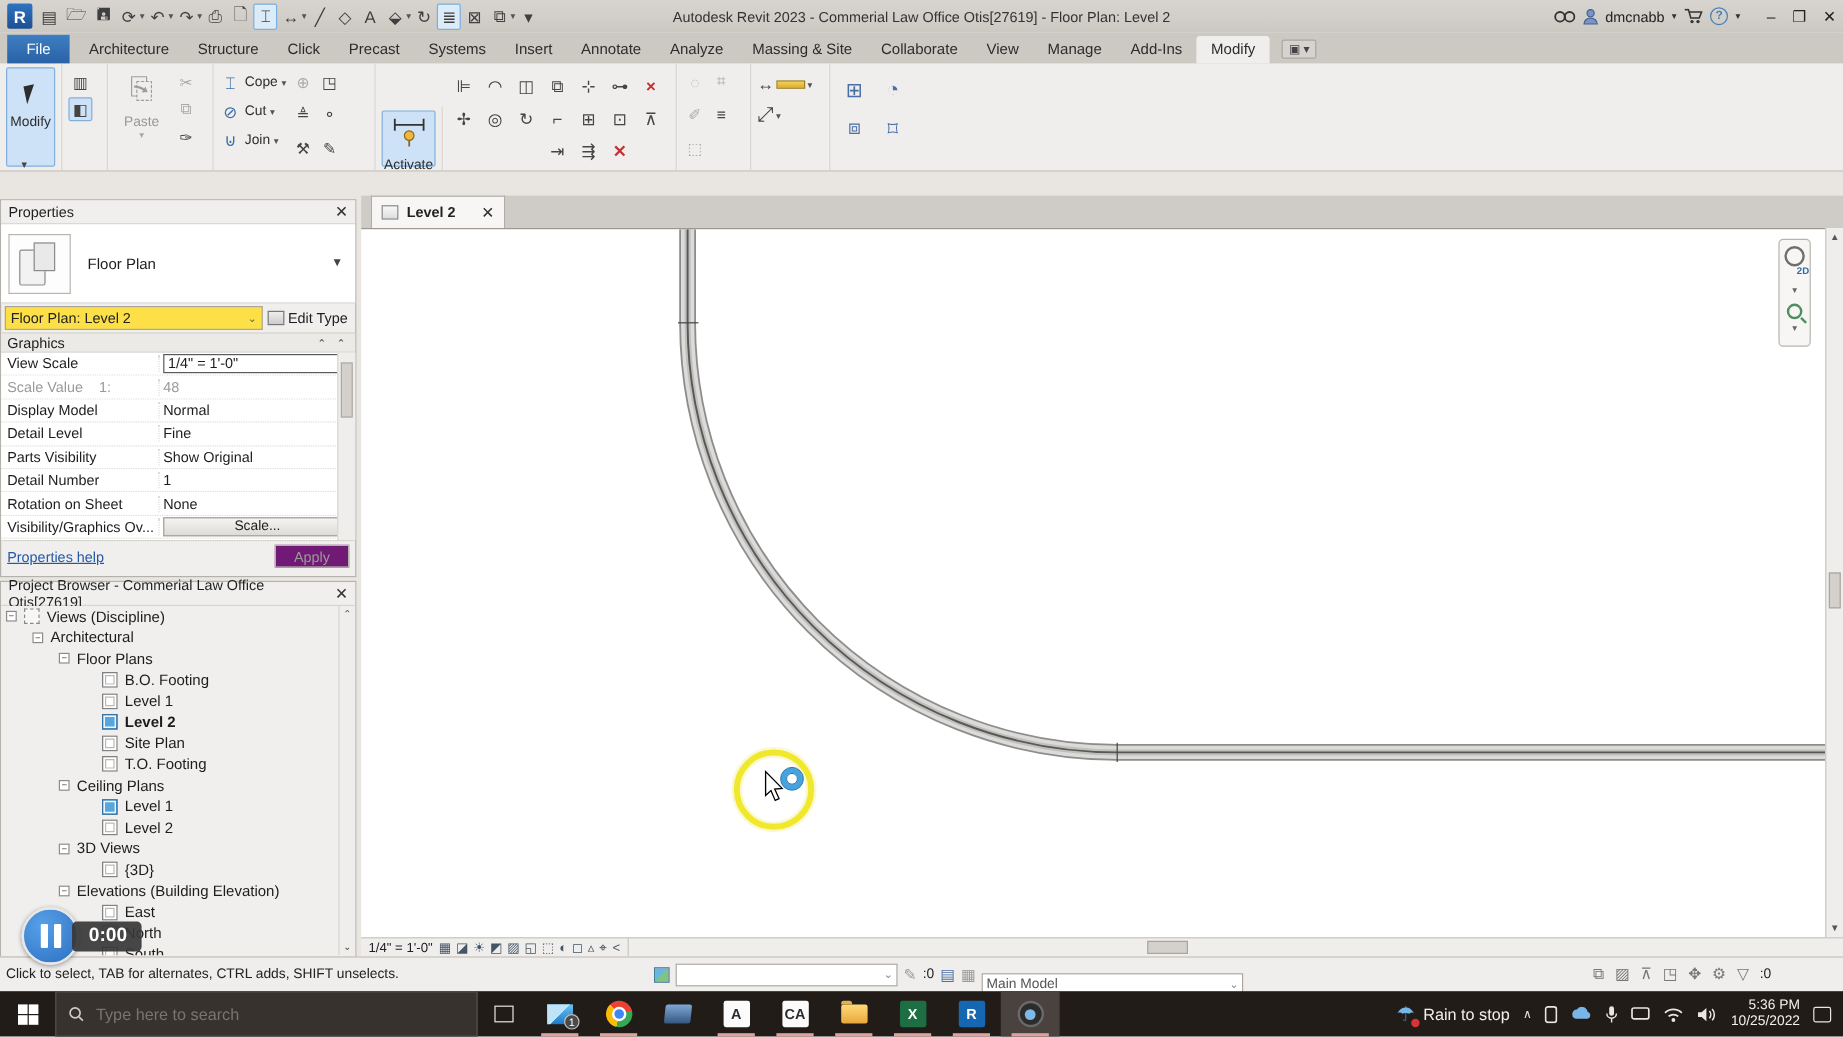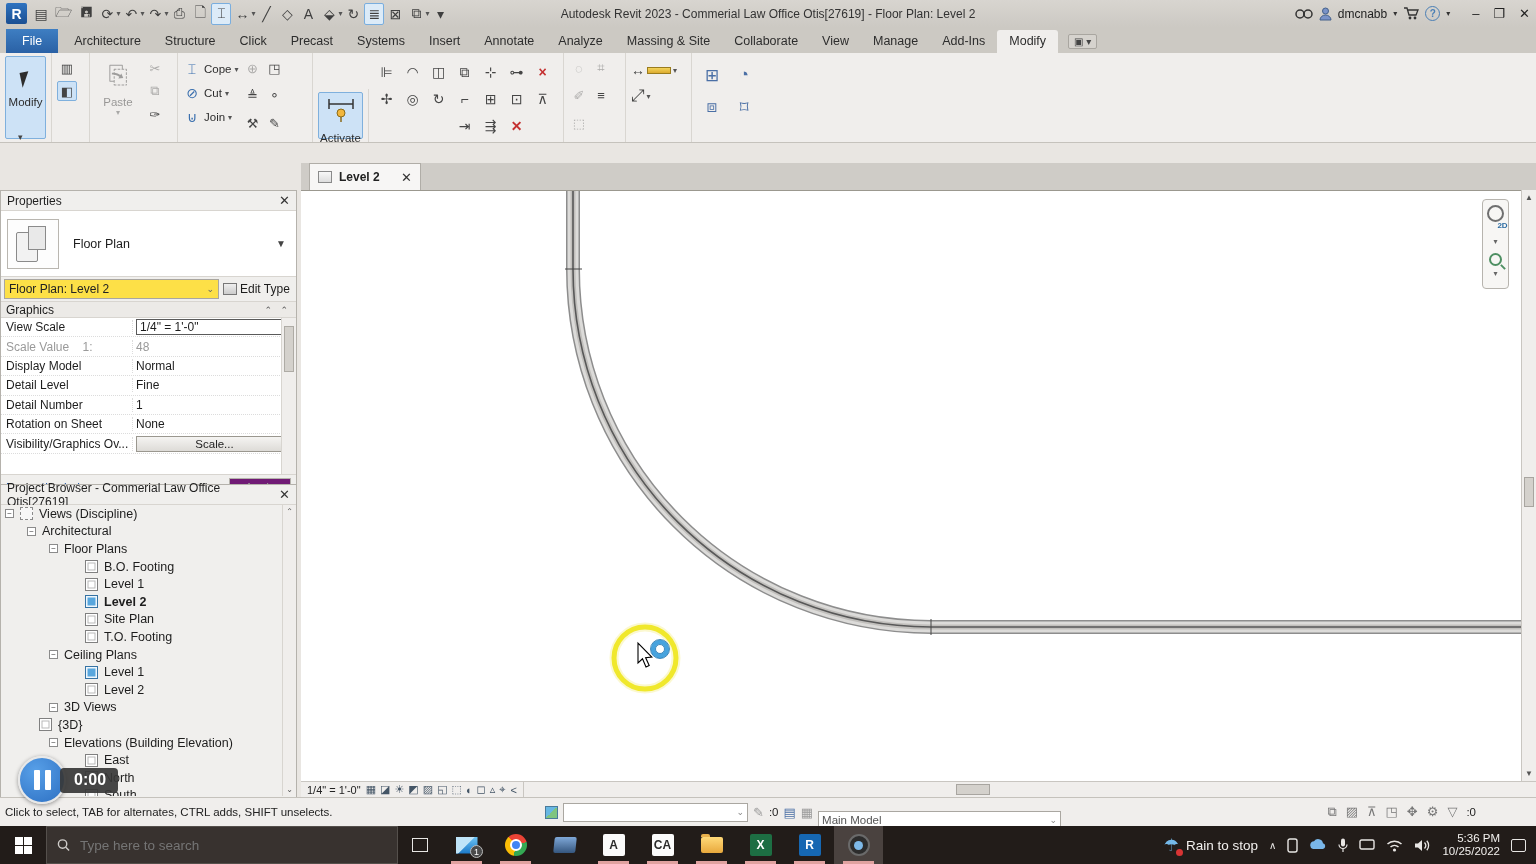--- a/index.html
+++ b/index.html
@@ -66,21 +66,21 @@
 
   
   .cursor-glyph { display:inline-block; width:0; height:0; border-left:9px solid #2d2d2d; border-bottom:15px solid transparent;
     transform:rotate(-12deg); position:relative; top:4px; }
 
   
   .palette { position:absolute; background:#f0efed; border:1px solid #b5b2ac; }
   .pal-head { height:20px; display:flex; align-items:center; padding:0 6px; font-size:12px; color:#1f1f1f;
     background:#f0efed; border-bottom:1px solid #d8d5d0; }
   .pal-close { margin-left:auto; font-size:13px; color:#333; }
-  .properties { left:0; top:166px; width:297px; height:315px;margin-top:24px; }
+  .properties { left:0; top:166px; width:297px; height:315px; }
   .type-sel { height:66px; background:#fff; border-bottom:1px solid #d8d5d0; display:flex; align-items:center; }
   .type-thumb { width:52px; height:50px; border:1px solid #b9b6b0; margin:0 14px 0 6px; background:#fdfdfd; position:relative; }
   .type-thumb:before { content:''; position:absolute; left:8px; top:12px; width:20px; height:28px; border:1px solid #8a8a8a; background:#f2f2f2; border-radius:2px; }
   .type-thumb:after { content:''; position:absolute; left:20px; top:6px; width:16px; height:22px; border:1px solid #8a8a8a; background:#e9e9e9; }
   .type-name { font-size:12.5px; color:#1d1d1d; }
   .type-caret { margin-left:auto; padding-right:10px; color:#444; font-size:10px; }
   .inst-row { height:24px; display:flex; align-items:center; padding:2px 3px; gap:4px; }
   .inst-combo { flex:0 0 215px; height:20px; background:#fde047; border:1px solid #a9a6a0; display:flex; align-items:center;
     padding:0 4px; font-size:12px; }
   .inst-combo .cc { margin-left:auto; font-size:9px; color:#666; }
@@ -147,21 +147,21 @@
   .hscroll { flex:1; position:relative; height:100%; }
   .hscroll .thumb { position:absolute; top:2px; height:11px; left:432px; width:34px; background:#d4d1cc; border:1px solid #a8a5a0; }
 
   
   .statusbar { position:absolute; left:0; top:797px; right:0; height:29px; background:#f0eeec; border-top:1px solid #c5c2bc;
     display:flex; align-items:center; font-size:11.5px; color:#222; }
   .sb-hint { padding-left:5px; white-space:nowrap; }
   .sb-mid { position:absolute; left:545px; display:flex; align-items:center; gap:5px; }
   .sb-combo { width:185px; height:19px; background:#fff; border:1px solid #aaa7a1; display:flex; align-items:center; padding:0 3px; }
   .sb-combo .cc { margin-left:auto; font-size:9px; color:#888; }
-  .sb-combo.main { width:243px; background:#fff; color:#555;margin-top:16px; }
+  .sb-combo.main { width:218px; background:#fff; color:#555;margin-top:16px; }
   .sbi { font-size:13px; color:#4a6fa5; }
   .sbi.gray { color:#9a9a9a; }
   .sb-right { position:absolute; right:60px; display:flex; align-items:center; gap:9px; }
   .sb-right .sbi { color:#777; }
   .cube-ws { width:13px; height:13px; background:linear-gradient(135deg,#67b7e3 50%,#7fc47f 50%); border:1px solid #4a7a9a; }
 
   
   .recorder { position:absolute; left:18px; top:756px; display:flex; align-items:center; z-index:30; }
   .rec-circle { width:48px; height:48px; border-radius:50%; background:radial-gradient(circle at 35% 30%, #58a0e8, #2c6fc2);
     border:2px solid #e8e8e8; display:flex; align-items:center; justify-content:center; gap:5px; box-shadow:0 1px 4px rgba(0,0,0,.4); }
@@ -459,20 +459,24 @@
         </div>
         <div class="prow">
           <div class="pl">Display Model</div>
           <div class="pv">Normal</div>
         </div>
         <div class="prow">
           <div class="pl">Detail Level</div>
           <div class="pv">Fine</div>
         </div>
         <div class="prow">
+          <div class="pl">Parts Visibility</div>
+          <div class="pv">Show Original</div>
+        </div>
+        <div class="prow">
           <div class="pl">Detail Number</div>
           <div class="pv">1</div>
         </div>
         <div class="prow">
           <div class="pl">Rotation on Sheet</div>
           <div class="pv">None</div>
         </div>
         <div class="prow">
           <div class="pl">Visibility/Graphics Ov...</div>
           <div class="pv">
@@ -537,21 +541,21 @@
           <span class="tlabel">Level 1</span>
         </div>
         <div class="trow" style="padding-left: 84px;">
           <span class="ticon"></span>
           <span class="tlabel">Level 2</span>
         </div>
         <div class="trow" style="padding-left: 48px;">
           <span class="exp">−</span>
           <span class="tlabel">3D Views</span>
         </div>
-        <div class="trow" style="padding-left: 38px;">
+        <div class="trow" style="padding-left: 84px;">
           <span class="ticon"></span>
           <span class="tlabel">{3D}</span>
         </div>
         <div class="trow" style="padding-left: 48px;">
           <span class="exp">−</span>
           <span class="tlabel">Elevations (Building Elevation)</span>
         </div>
         <div class="trow" style="padding-left: 84px;">
           <span class="ticon"></span>
           <span class="tlabel">East</span>

